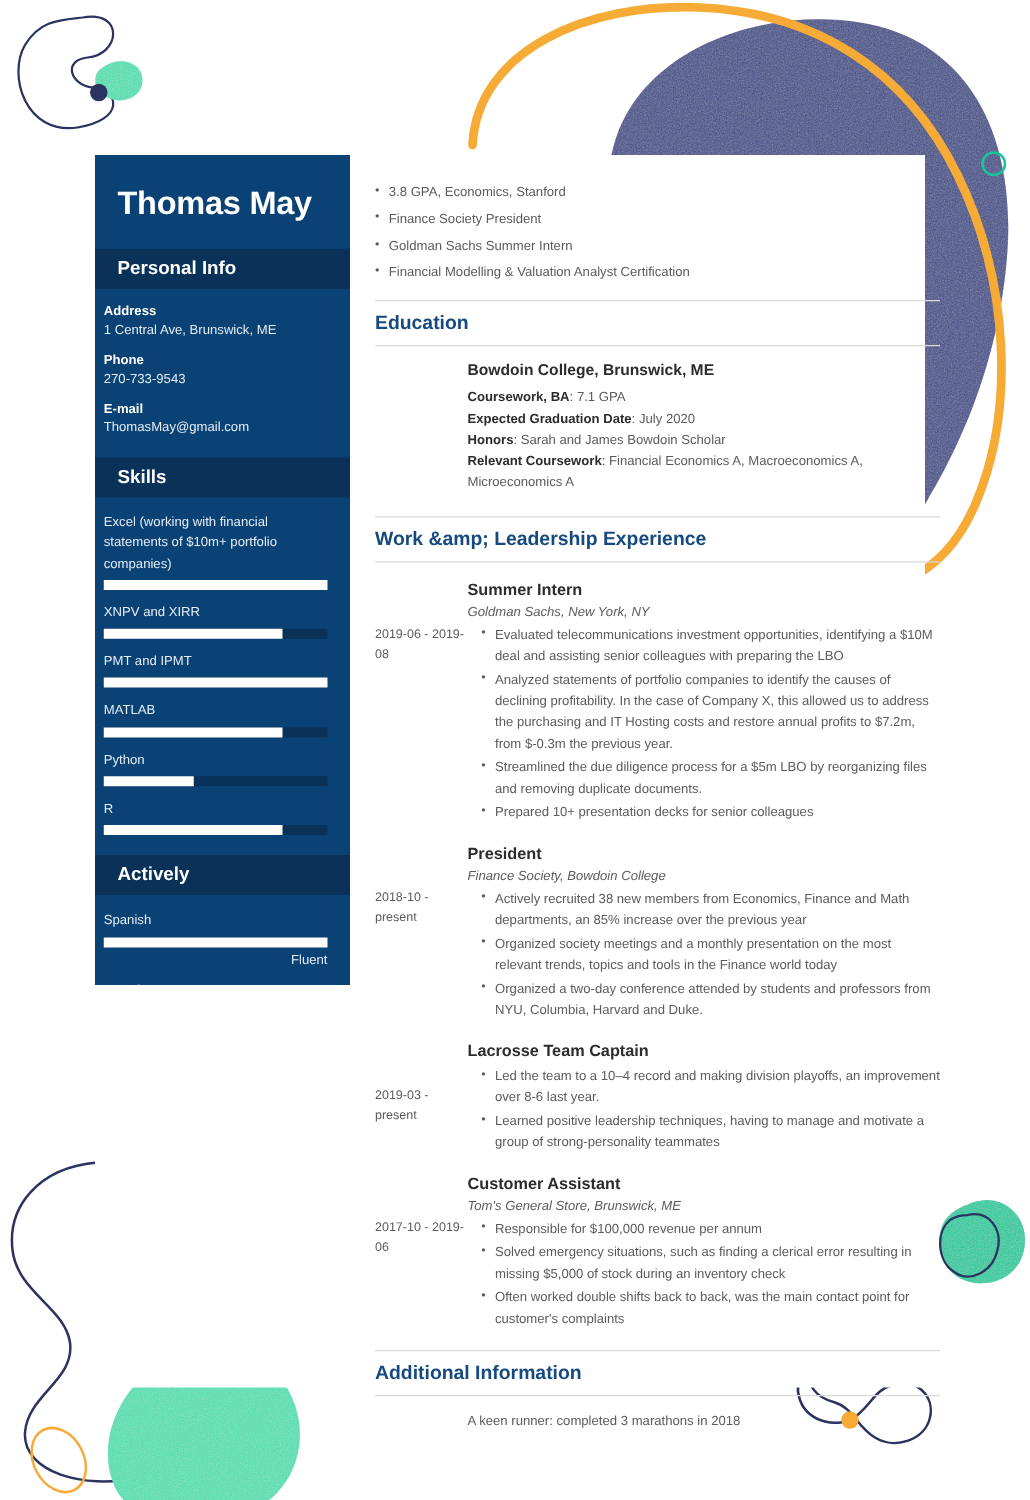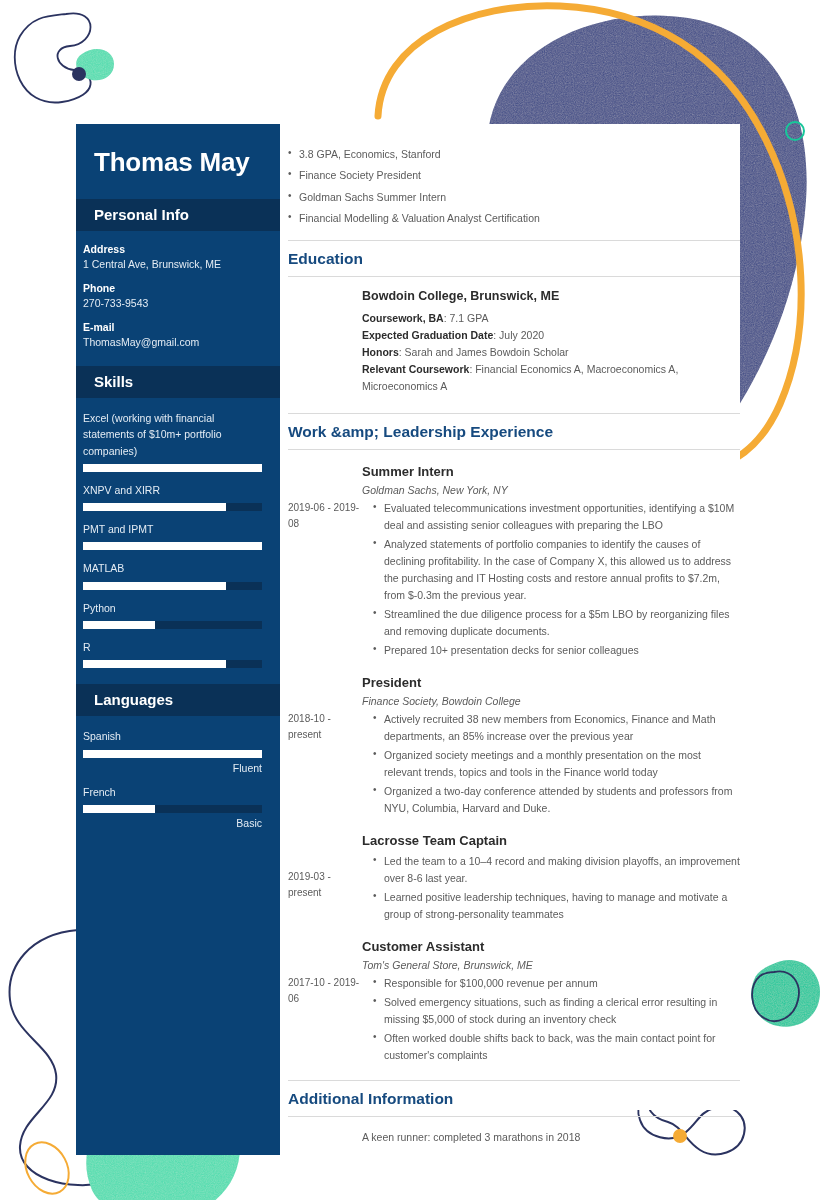--- a/index.html
+++ b/index.html
@@ -40,21 +40,21 @@
     background: #ffffff;
     z-index: 2;
   }
 
   
   .sidebar {
     position: absolute;
     left: 76px;
     top: 124px;
     width: 204px;
-    height: 1031px;
+    height: 664px;
     background: #0a4275;
     z-index: 3;
     color: #ffffff;
     overflow: hidden;
   }
 
   .sidebar-name {
     font-size: 26px;
     font-weight: bold;
     letter-spacing: -0.2px;
@@ -108,21 +108,21 @@
   .skill-level {
     font-size: 10.5px;
     color: #e4ecf4;
     text-align: right;
     margin-top: 4px;
   }
 
   
   .main {
     position: absolute;
-    left: 288px;
+    left: 300px;
     top: 124px;
     width: 452px;
     z-index: 4;
   }
 
   .summary-list {
     list-style: none;
     padding: 22px 0 0 0;
   }
   .summary-list li {
@@ -324,21 +324,21 @@
         </div>
       </div>
       <div class="skill">
         <div class="skill-label">R</div>
         <div class="bar-track">
           <div class="bar-fill" style="width: 80%;"></div>
         </div>
       </div>
     </div>
 
-    <div class="sb-section-head">Languages</div>
+    <div class="sb-section-head">Actively</div>
     <div class="sb-body">
       <div class="skill">
         <div class="skill-label">Spanish</div>
         <div class="bar-track">
           <div class="bar-fill" style="width: 100%;"></div>
         </div>
         <div class="skill-level">Fluent</div>
       </div>
       <div class="skill">
         <div class="skill-label">French</div>

